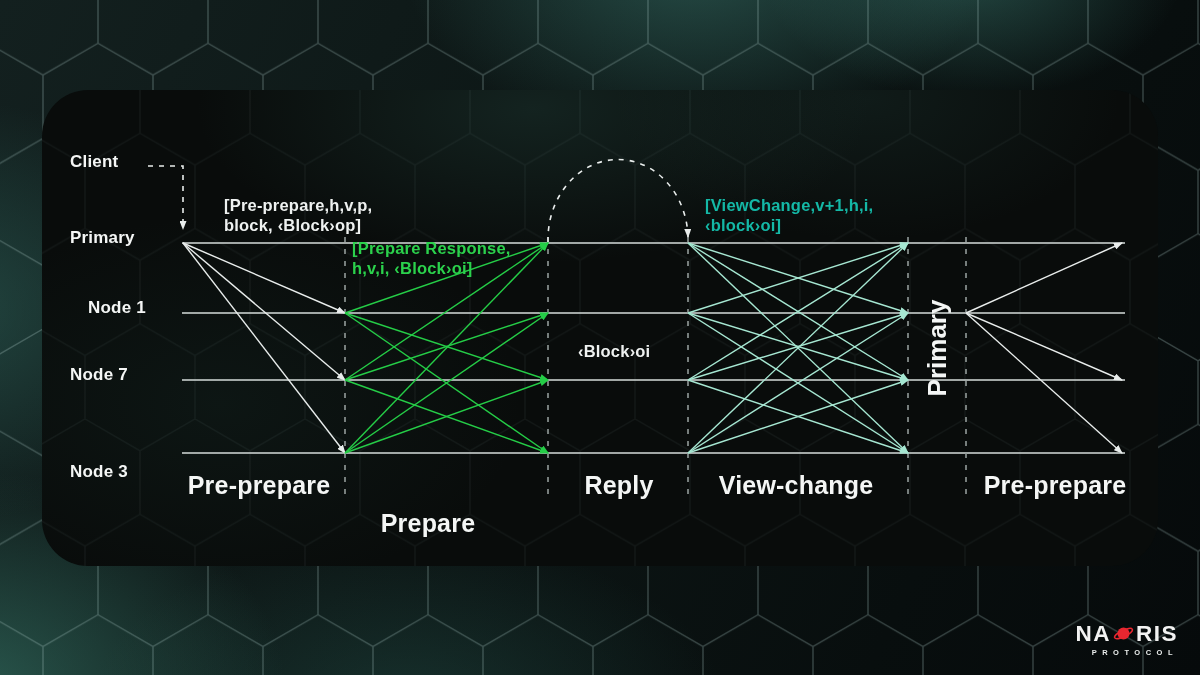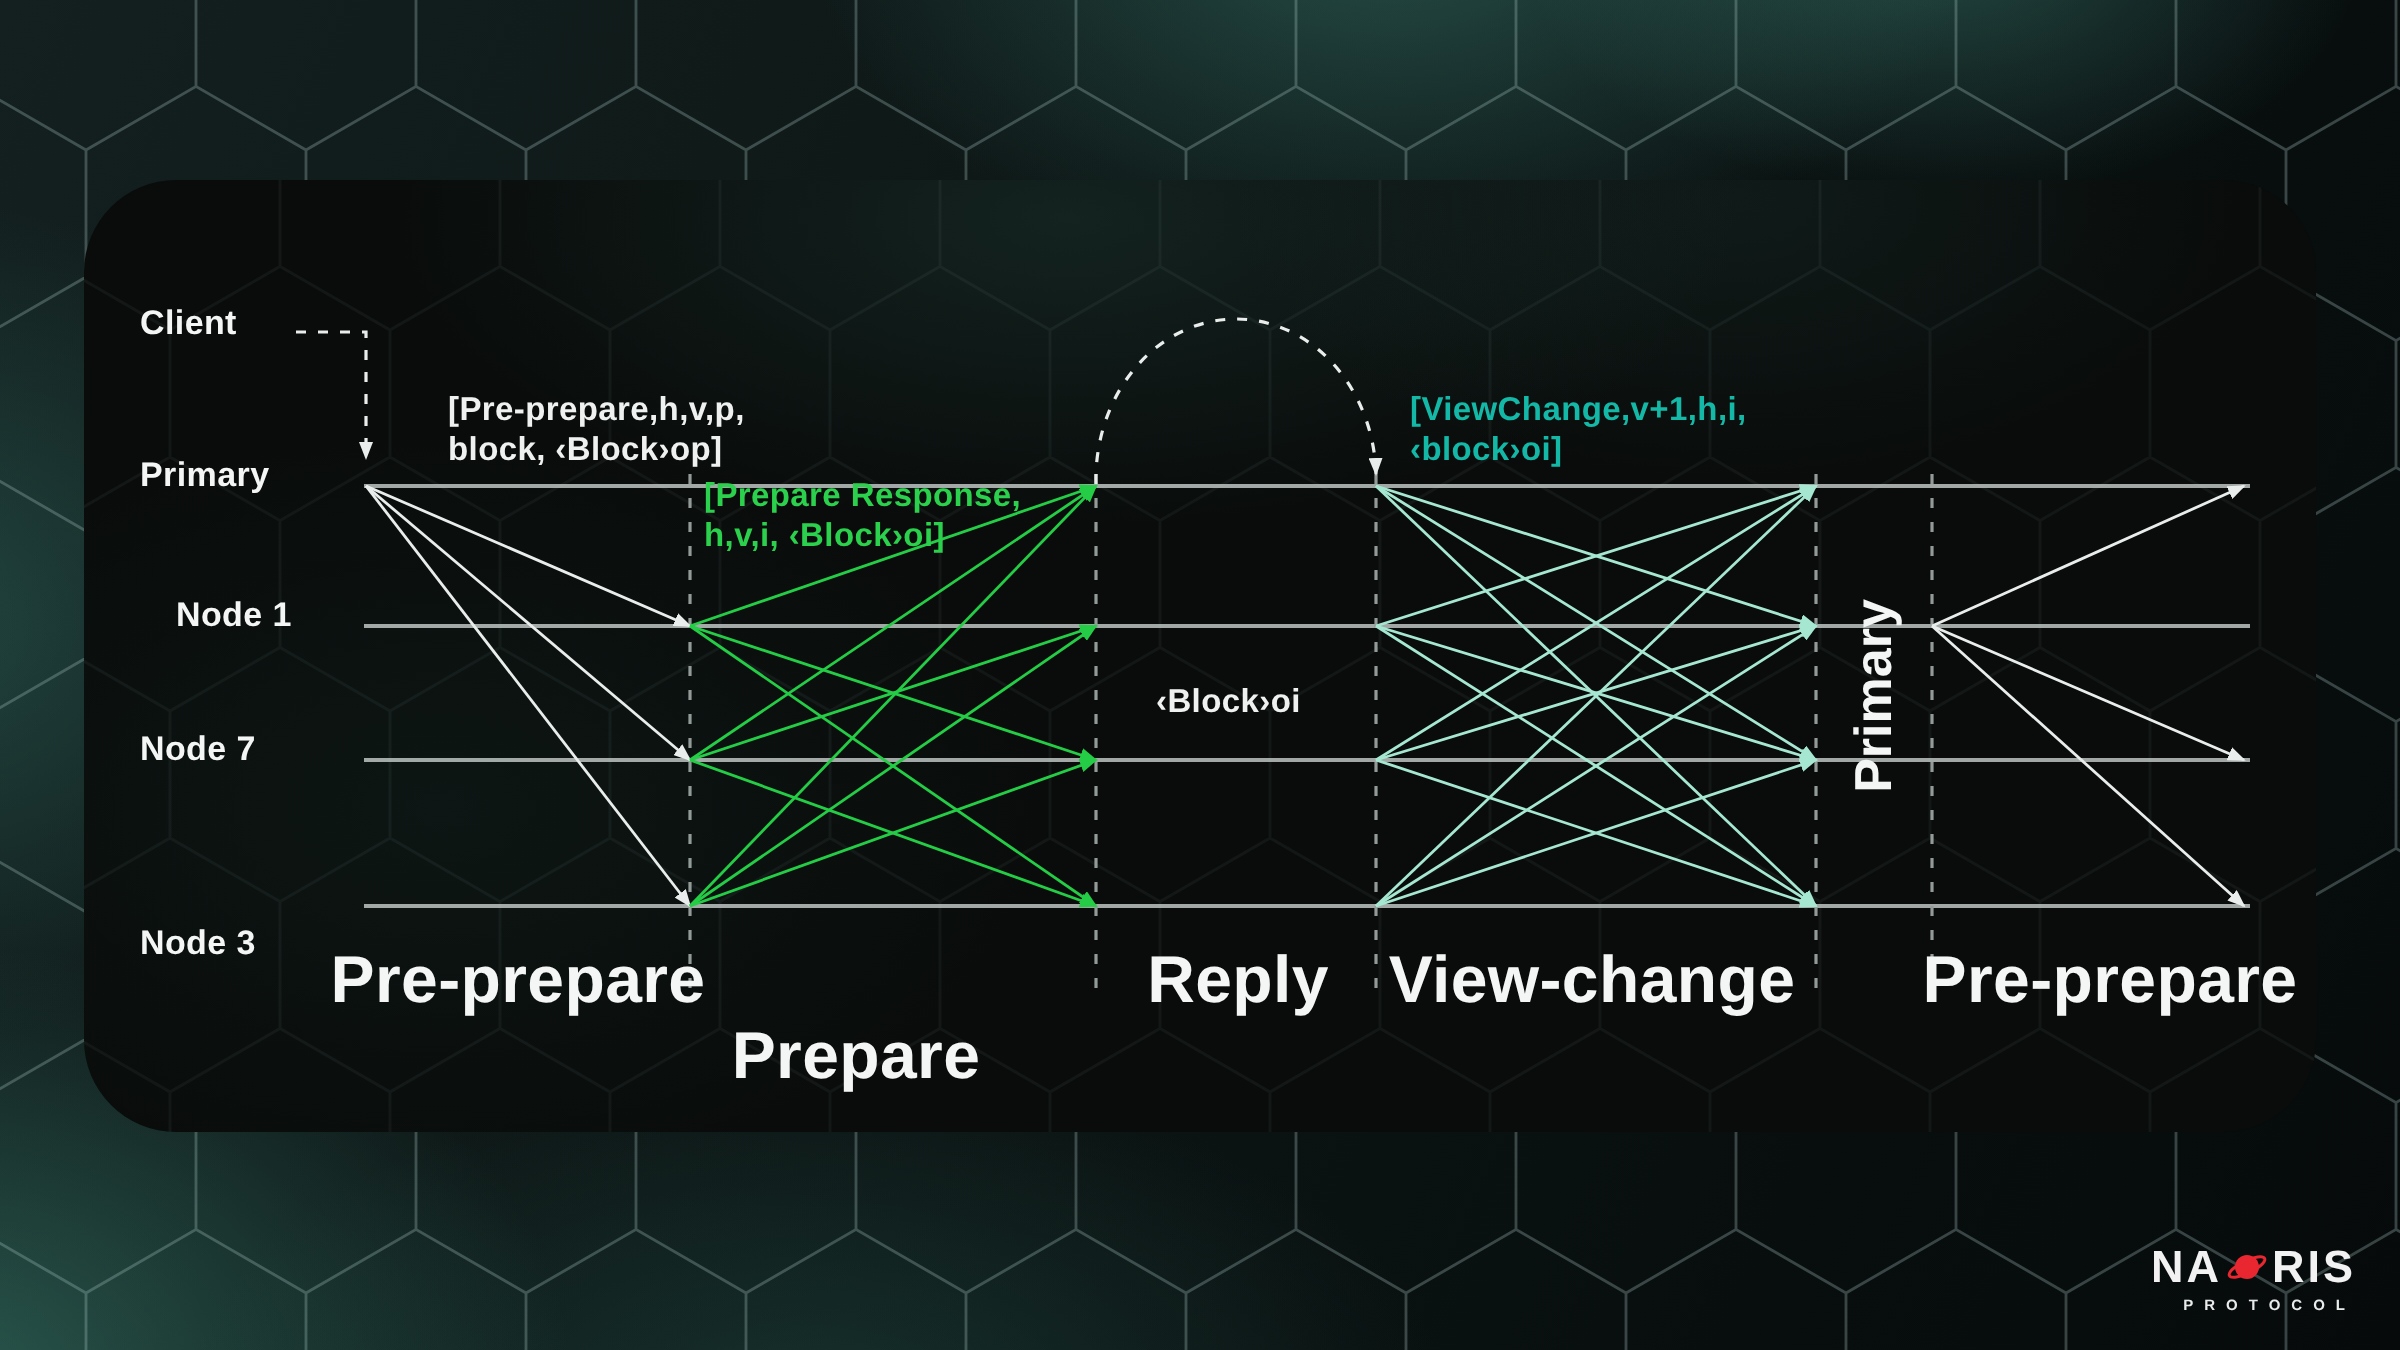--- a/index.html
+++ b/index.html
@@ -30,21 +30,21 @@
       radial-gradient(480px 220px at 44% 4%, rgba(44,88,80,0.30), rgba(0,0,0,0) 70%),
       radial-gradient(360px 200px at 74% 2%, rgba(40,80,74,0.22), rgba(0,0,0,0) 70%),
       radial-gradient(420px 260px at 16% 66%, rgba(34,74,66,0.16), rgba(0,0,0,0) 72%);
   }
   .diagram-svg{position:absolute;inset:0;}
   .lbl{
     position:absolute;color:#f4f6f5;font-weight:700;font-size:17px;letter-spacing:0.2px;
     white-space:nowrap;
   }
   .phase-lbl{
-    position:absolute;color:#f4f6f5;font-weight:700;font-size:33px;letter-spacing:0.2px;
+    position:absolute;color:#f4f6f5;font-weight:700;font-size:25px;letter-spacing:0.2px;
     transform:translateX(-50%);white-space:nowrap;
   }
   .ann{
     position:absolute;font-size:16.5px;font-weight:600;line-height:1.2;
     letter-spacing:0.2px;white-space:pre-line;
   }
   .ann-white{color:#eef1f0;}
   .ann-green{color:#2bd14c;}
   .ann-mint{color:#14b8a6;}
   .rotated-primary{

